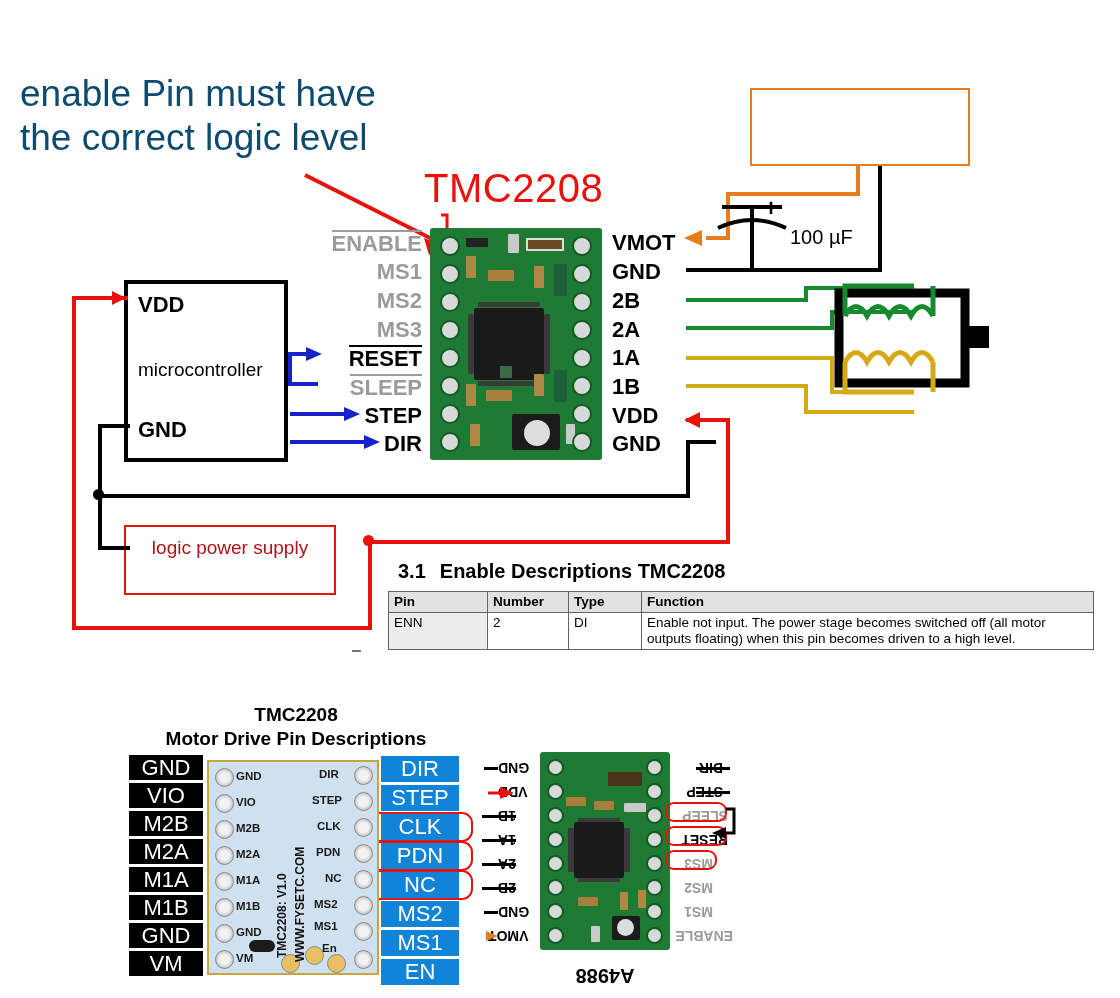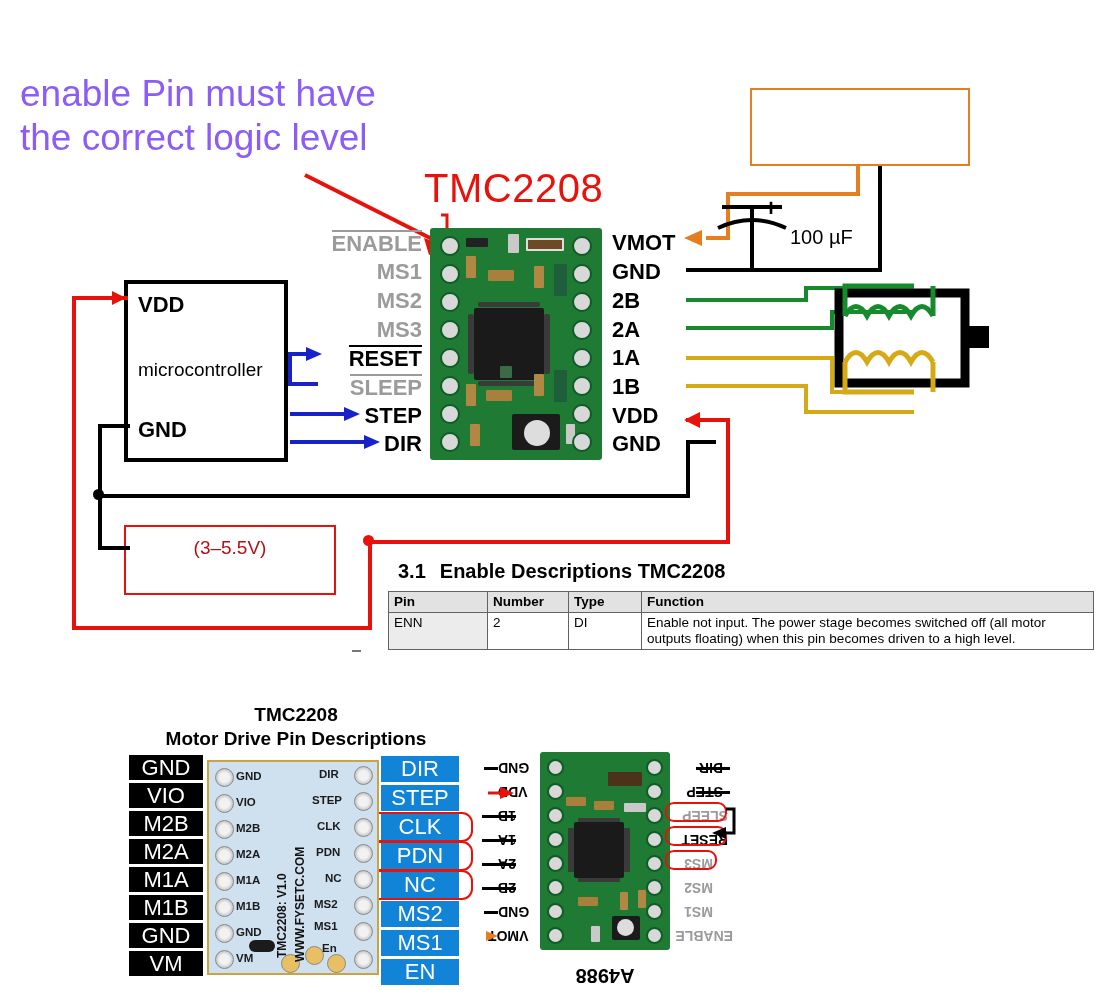--- a/index.html
+++ b/index.html
@@ -2,21 +2,21 @@
 <html><head>
 <meta charset="utf-8">
 <style>
   html,body{margin:0;padding:0;background:#ffffff;}
   body{width:1120px;height:998px;position:relative;overflow:hidden;
        font-family:"Liberation Sans",sans-serif;color:#000;}
   .abs{position:absolute;}
   .nb{white-space:nowrap;}
 
   
-  #annot{left:20px;top:72px;width:380px;color:#8b5cf6;font-size:37px;
+  #annot{left:20px;top:72px;width:380px;color:#0c4a6e;font-size:37px;
          line-height:44px;font-weight:400;}
 
   
   #tmc-title{left:424px;top:166px;color:#e8120c;font-size:40px;font-weight:400;letter-spacing:.5px;}
 
   
   #mcu{left:124px;top:280px;width:164px;height:182px;border:4px solid #000;background:#fff;box-sizing:border-box;}
   #mcu .vdd{position:absolute;left:10px;top:8px;font-size:22px;font-weight:bold;}
   #mcu .mid{position:absolute;left:10px;top:75px;font-size:19px;}
   #mcu .gnd{position:absolute;left:10px;top:133px;font-size:22px;font-weight:bold;}
@@ -102,21 +102,21 @@
 
 <div class="abs nb" id="tmc-title">TMC2208</div>
 
 <div class="abs" id="mcu">
   <div class="vdd">VDD</div>
   <div class="mid">microcontroller</div>
   <div class="gnd">GND</div>
 </div>
 
 <div class="abs" id="lps">
-  <div>(3–5.5V)</div>
+  <div>logic power supply</div>
 </div>
 
 <div class="abs" id="mps">
 </div>
 
 <div class="abs w wr" style="left:72px;top:296px;width:56px;height:4px;"></div>
 <div class="abs w wr" style="left:72px;top:296px;width:4px;height:334px;"></div>
 <div class="abs w wr" style="left:72px;top:626px;width:300px;height:4px;"></div>
 <div class="abs w wr" style="left:368px;top:540px;width:4px;height:90px;"></div>
 <div class="abs w wr" style="left:368px;top:540px;width:362px;height:4px;"></div>

